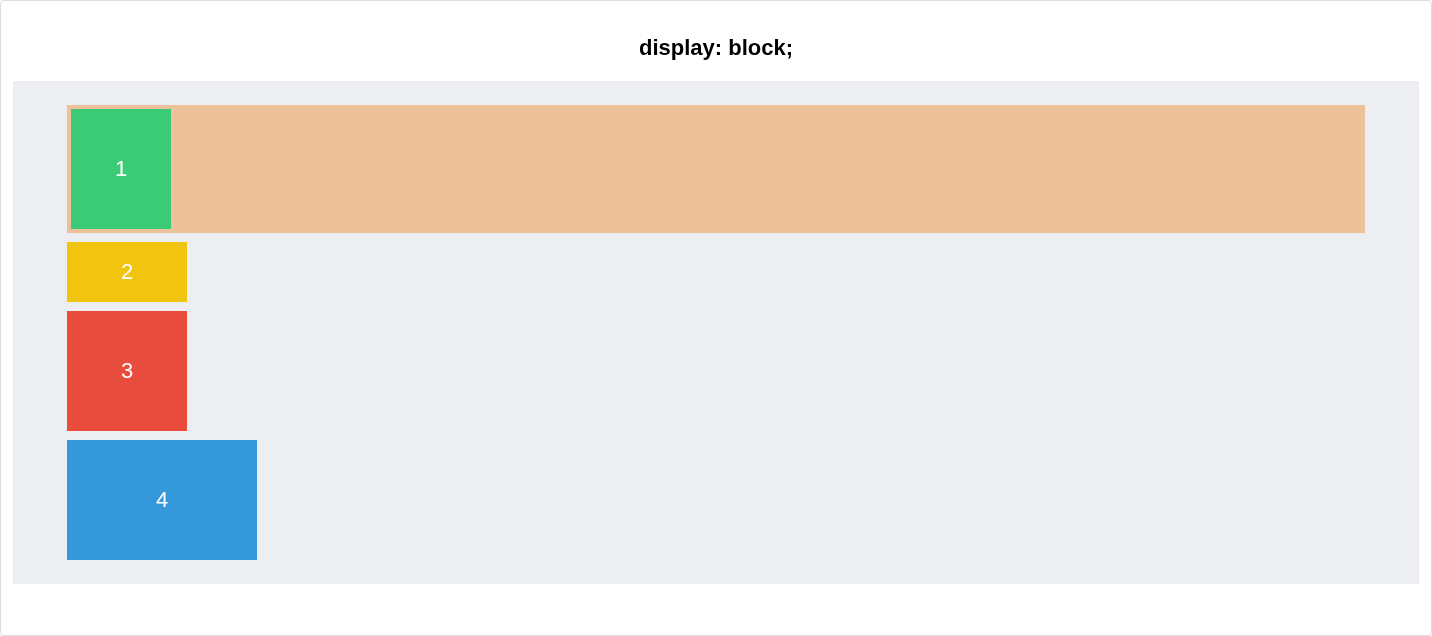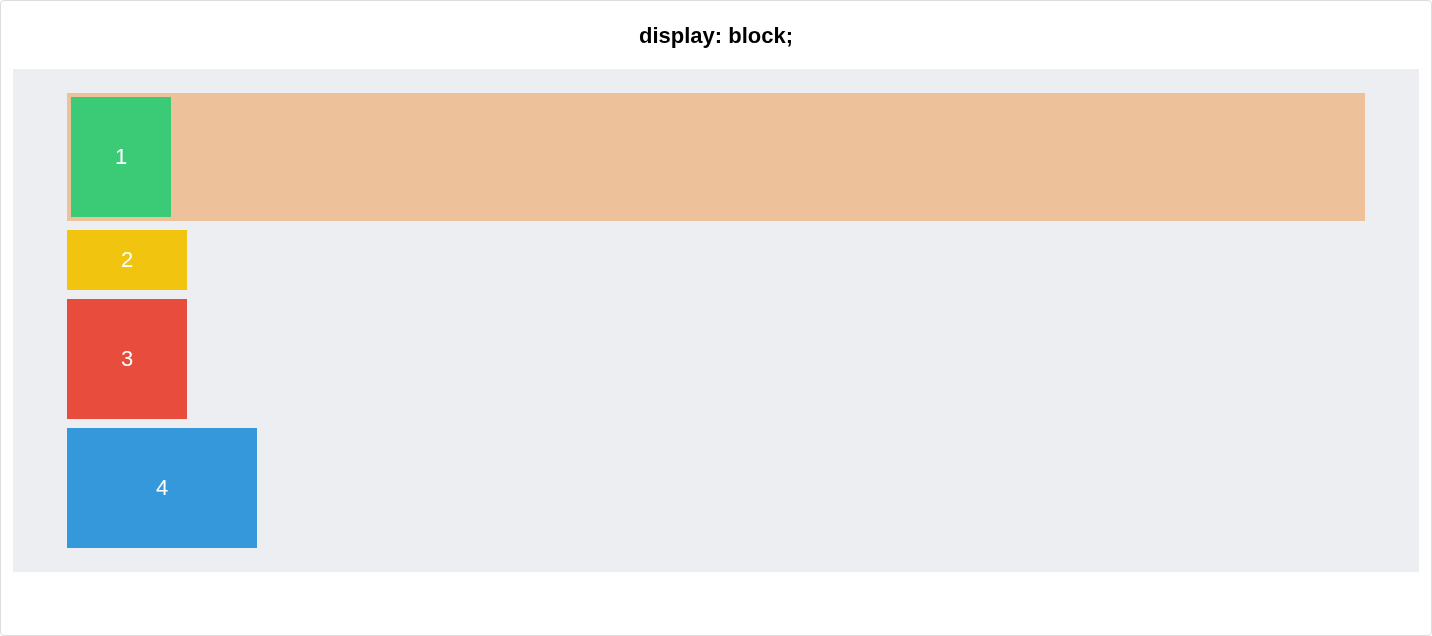--- a/index.html
+++ b/index.html
@@ -14,21 +14,21 @@
       height: 636px;
       border: 1px solid #ddd;
       border-radius: 4px;
       padding: 10px 10px;
     }
     .title {
       text-align: center;
       font-weight: bold;
       font-size: 22px;
       color: #000;
-      margin-top: 12px;
+      margin-top: 24px;
       margin-bottom: 20px;
     }
     .container {
       background: #eceef1;
       padding: 24px 54px;
       margin: 0 2px;
     }
     .wrapper {
       display: block;
     }

